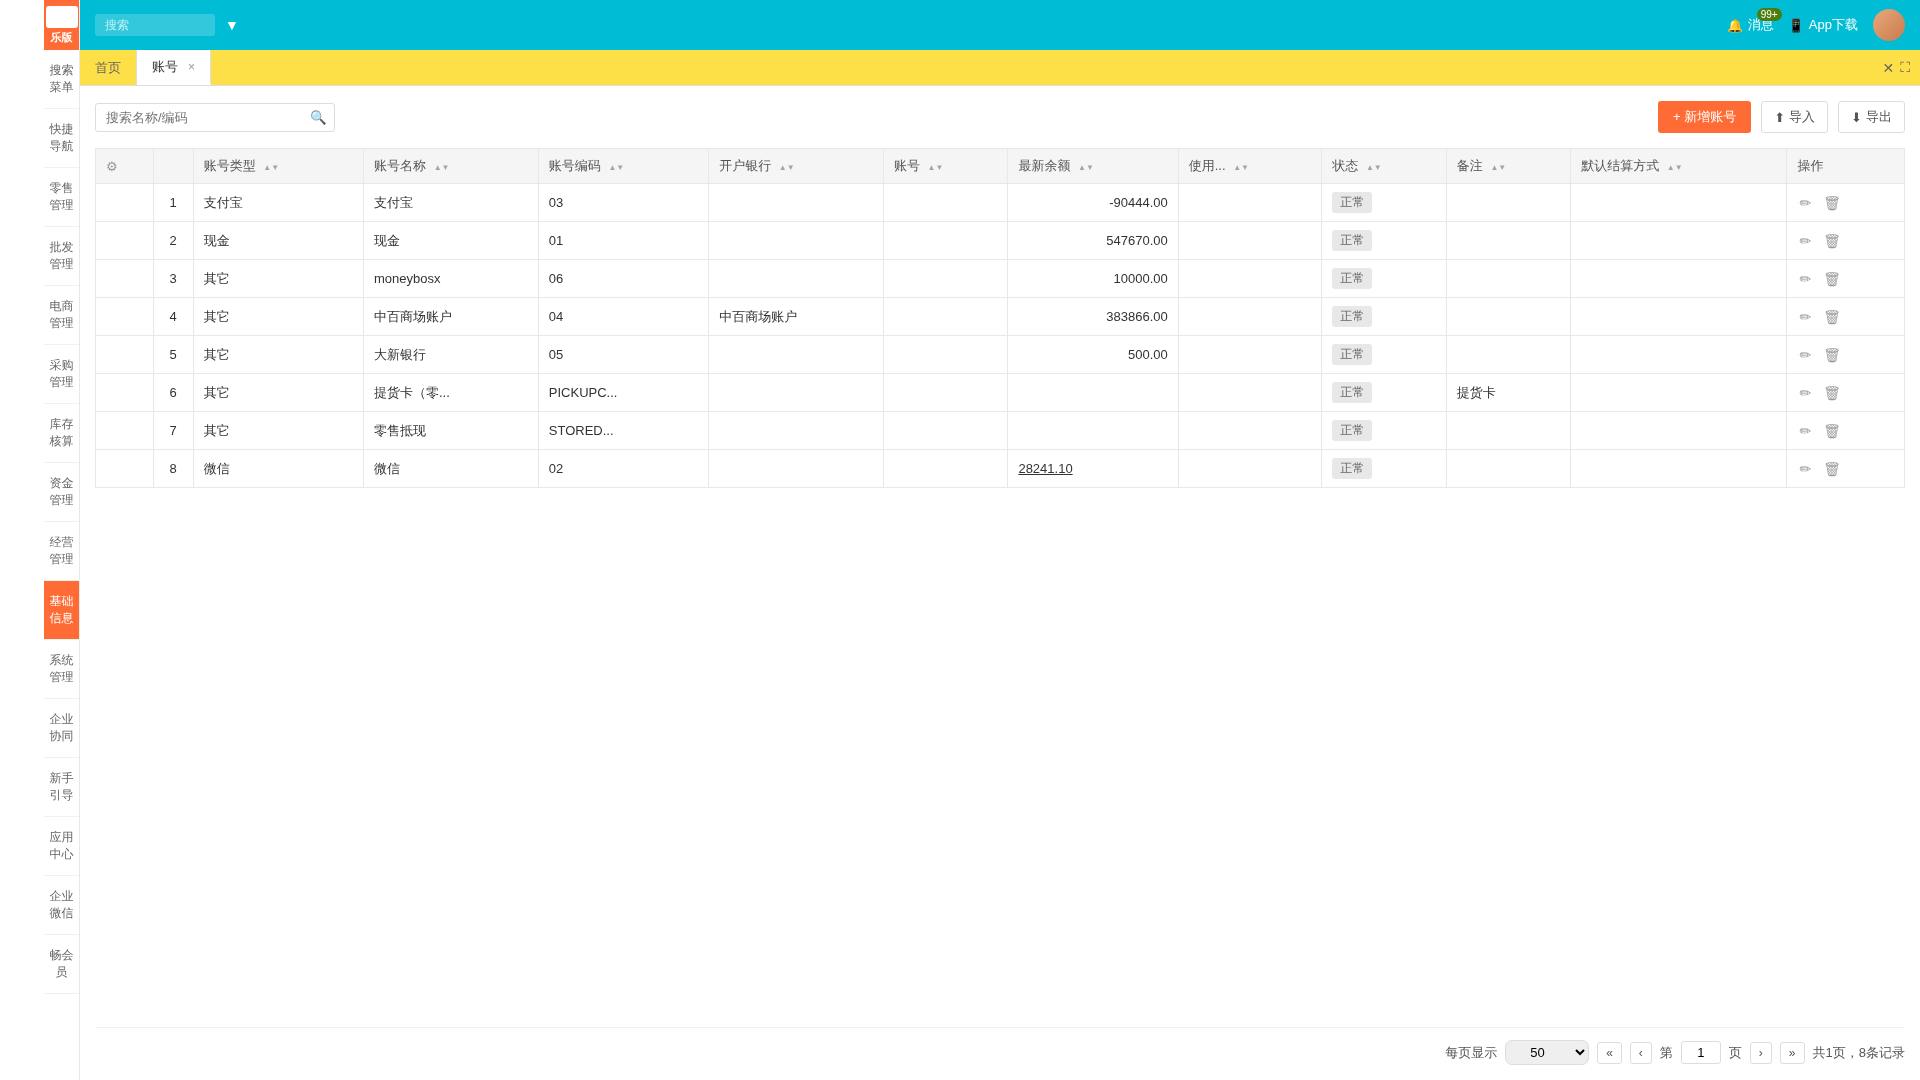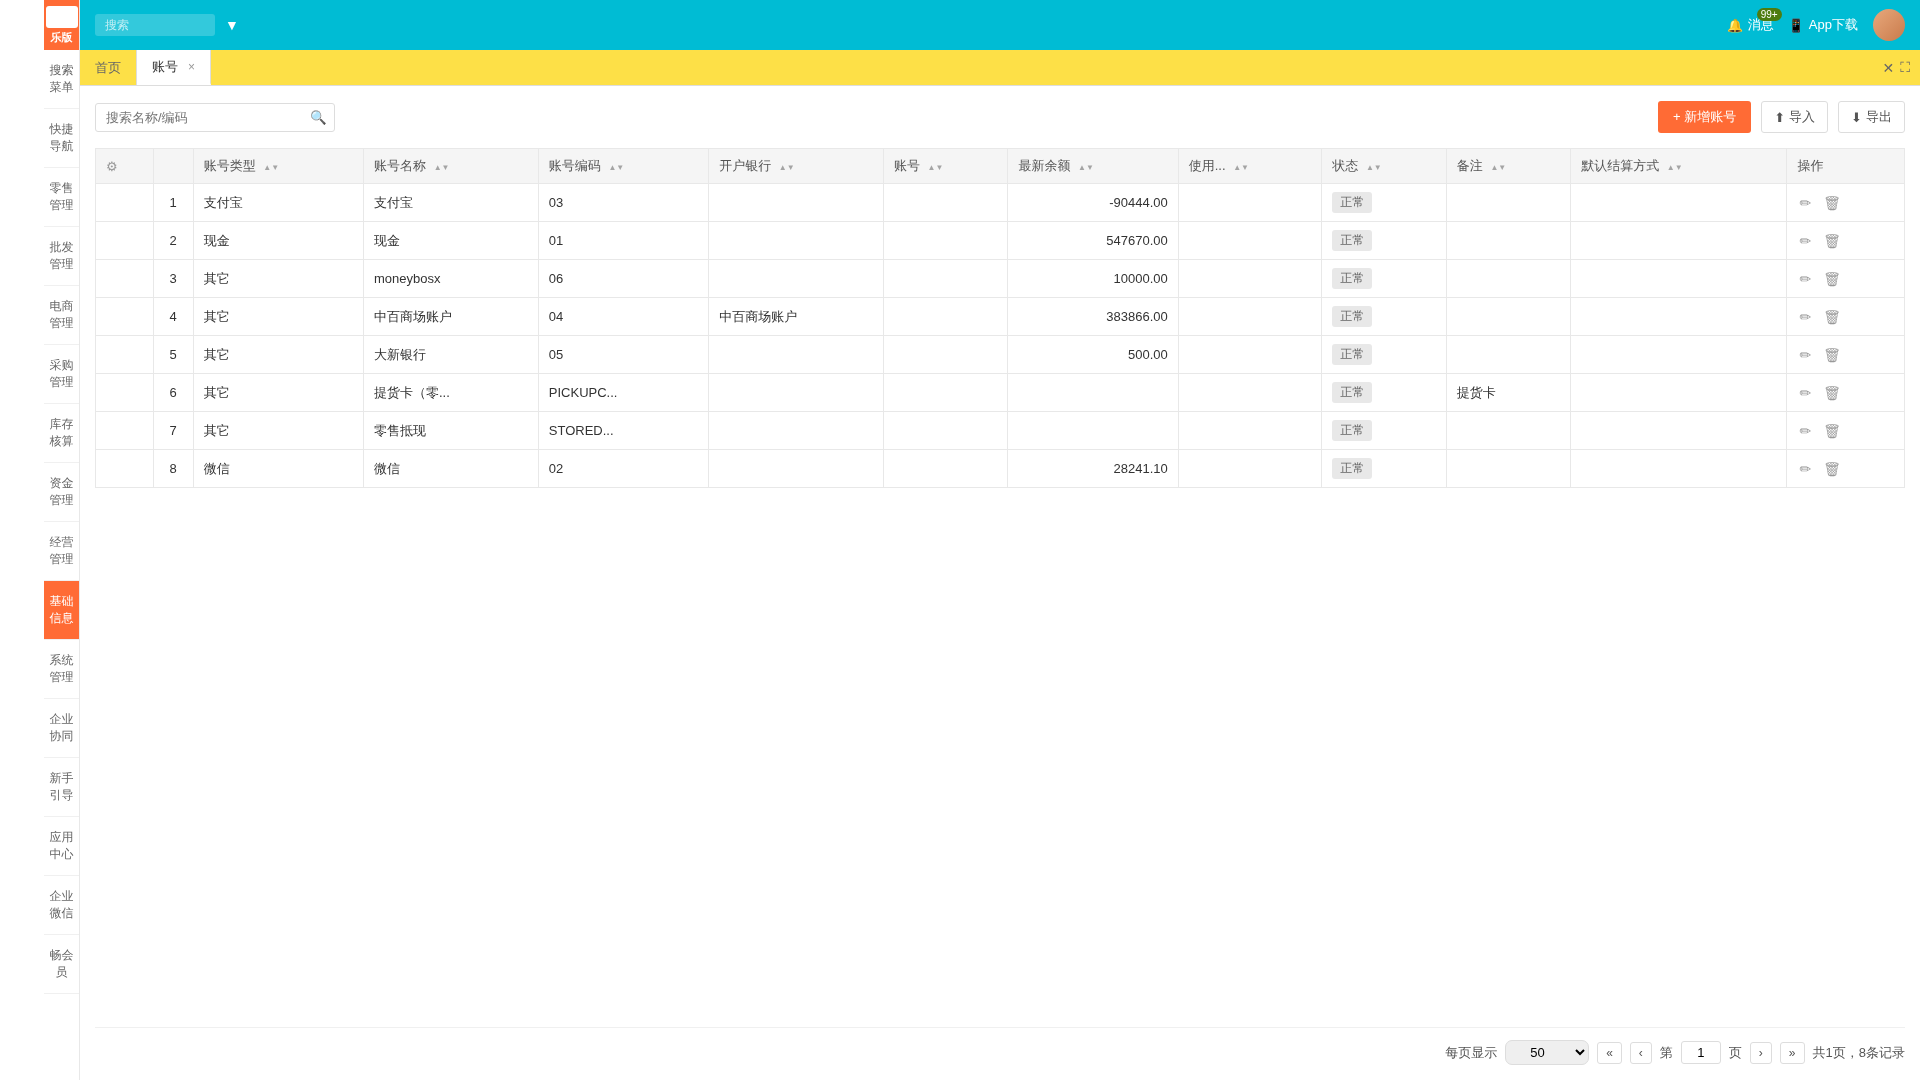--- a/index.html
+++ b/index.html
@@ -576,21 +576,21 @@
     </td>
   </tr>
             <tr>
     <td></td>
     <td class="col-index">8</td>
     <td>微信</td>
     <td>微信</td>
     <td>02</td>
     <td></td>
     <td></td>
-    <td style="text-align:right;">28241.10</td>
+    <td style="text-decoration:underline;">28241.10</td>
     <td></td>
     <td><span class="status-badge status-normal">正常</span></td>
     <td></td>
     <td></td>
     <td>
       <div class="action-btns">
         <button class="action-btn" title="编辑">✏</button>
         <button class="action-btn delete" title="删除">🗑</button>
       </div>
     </td>

